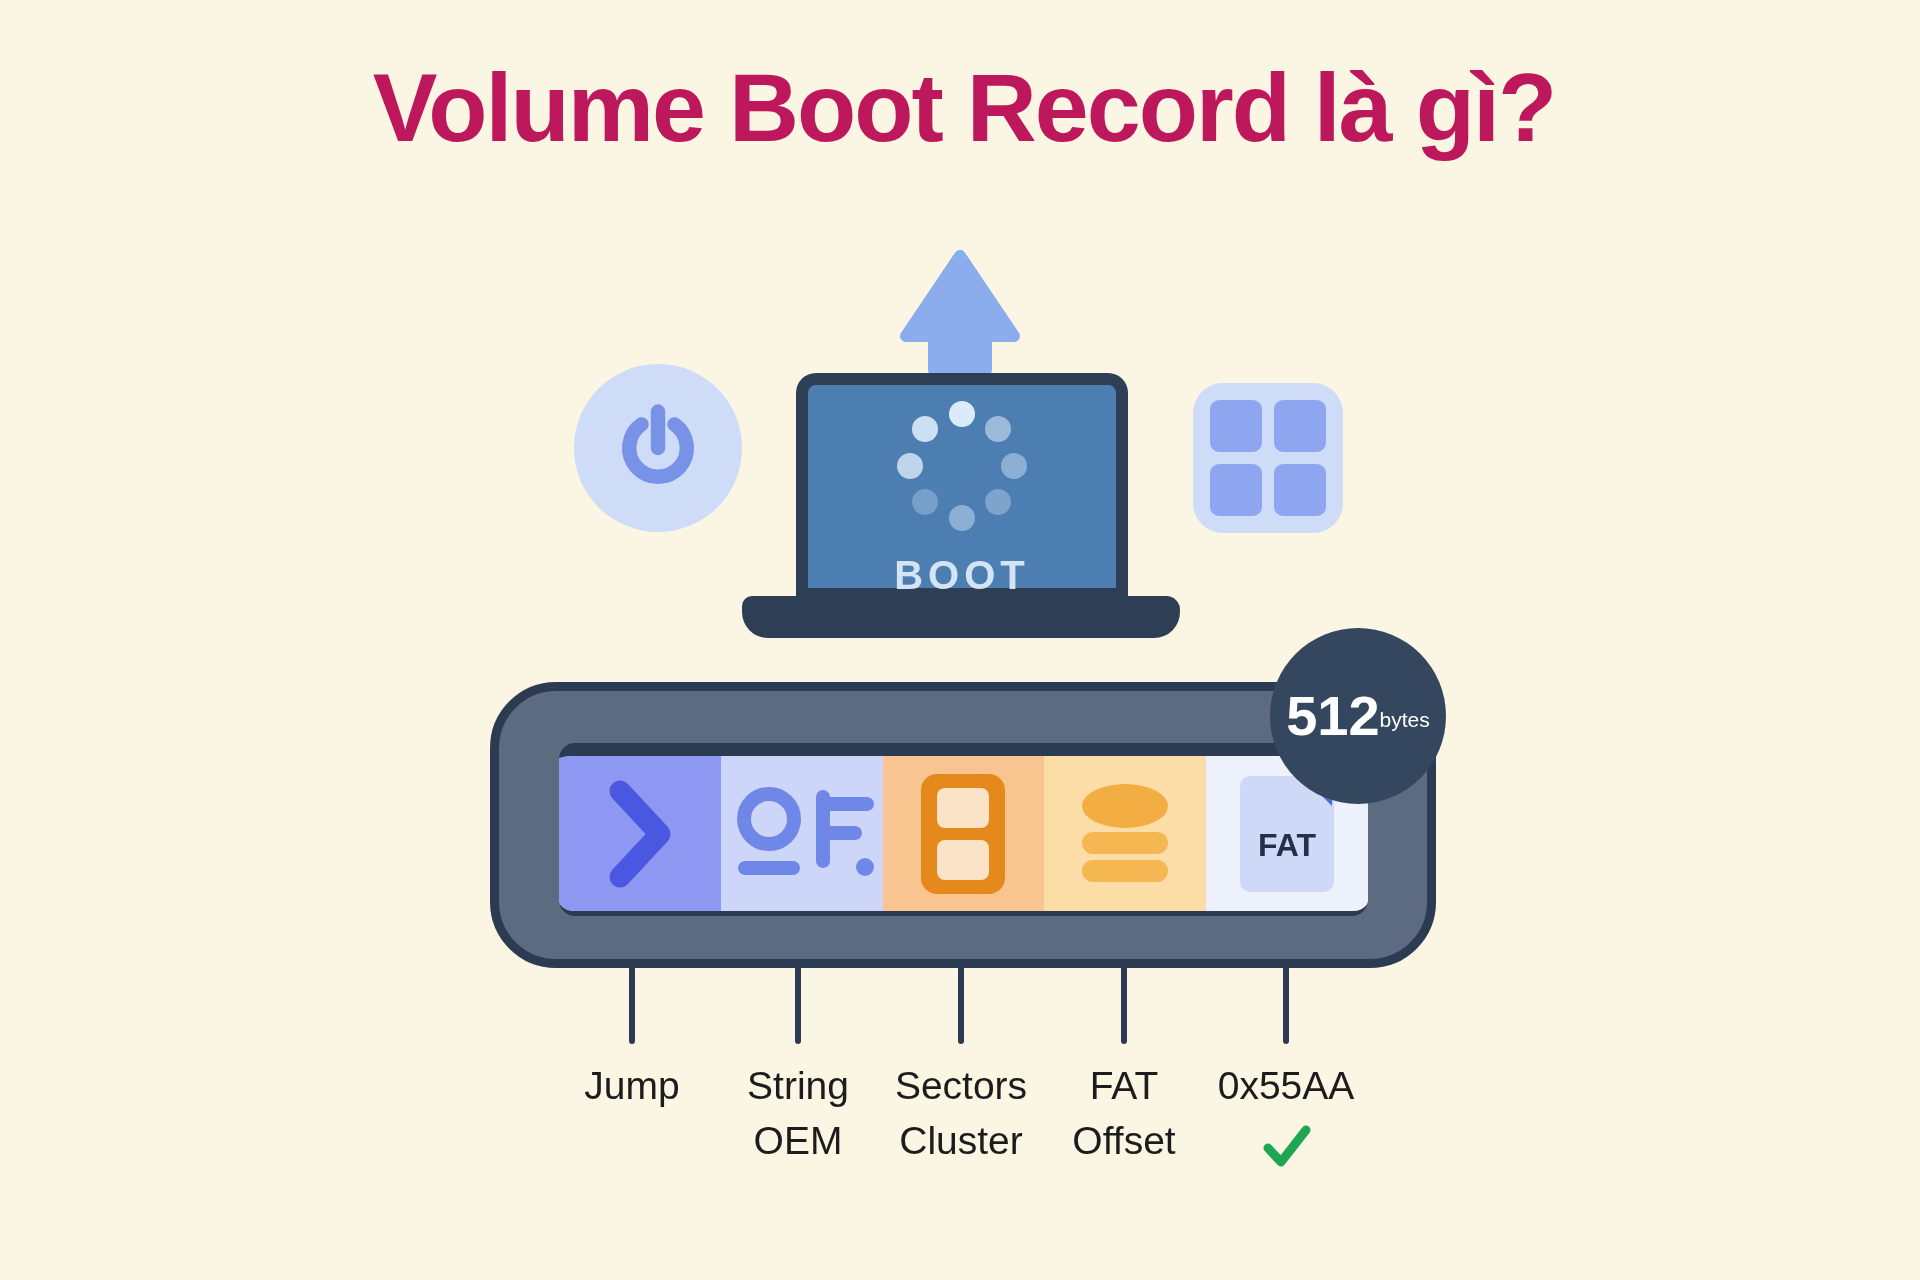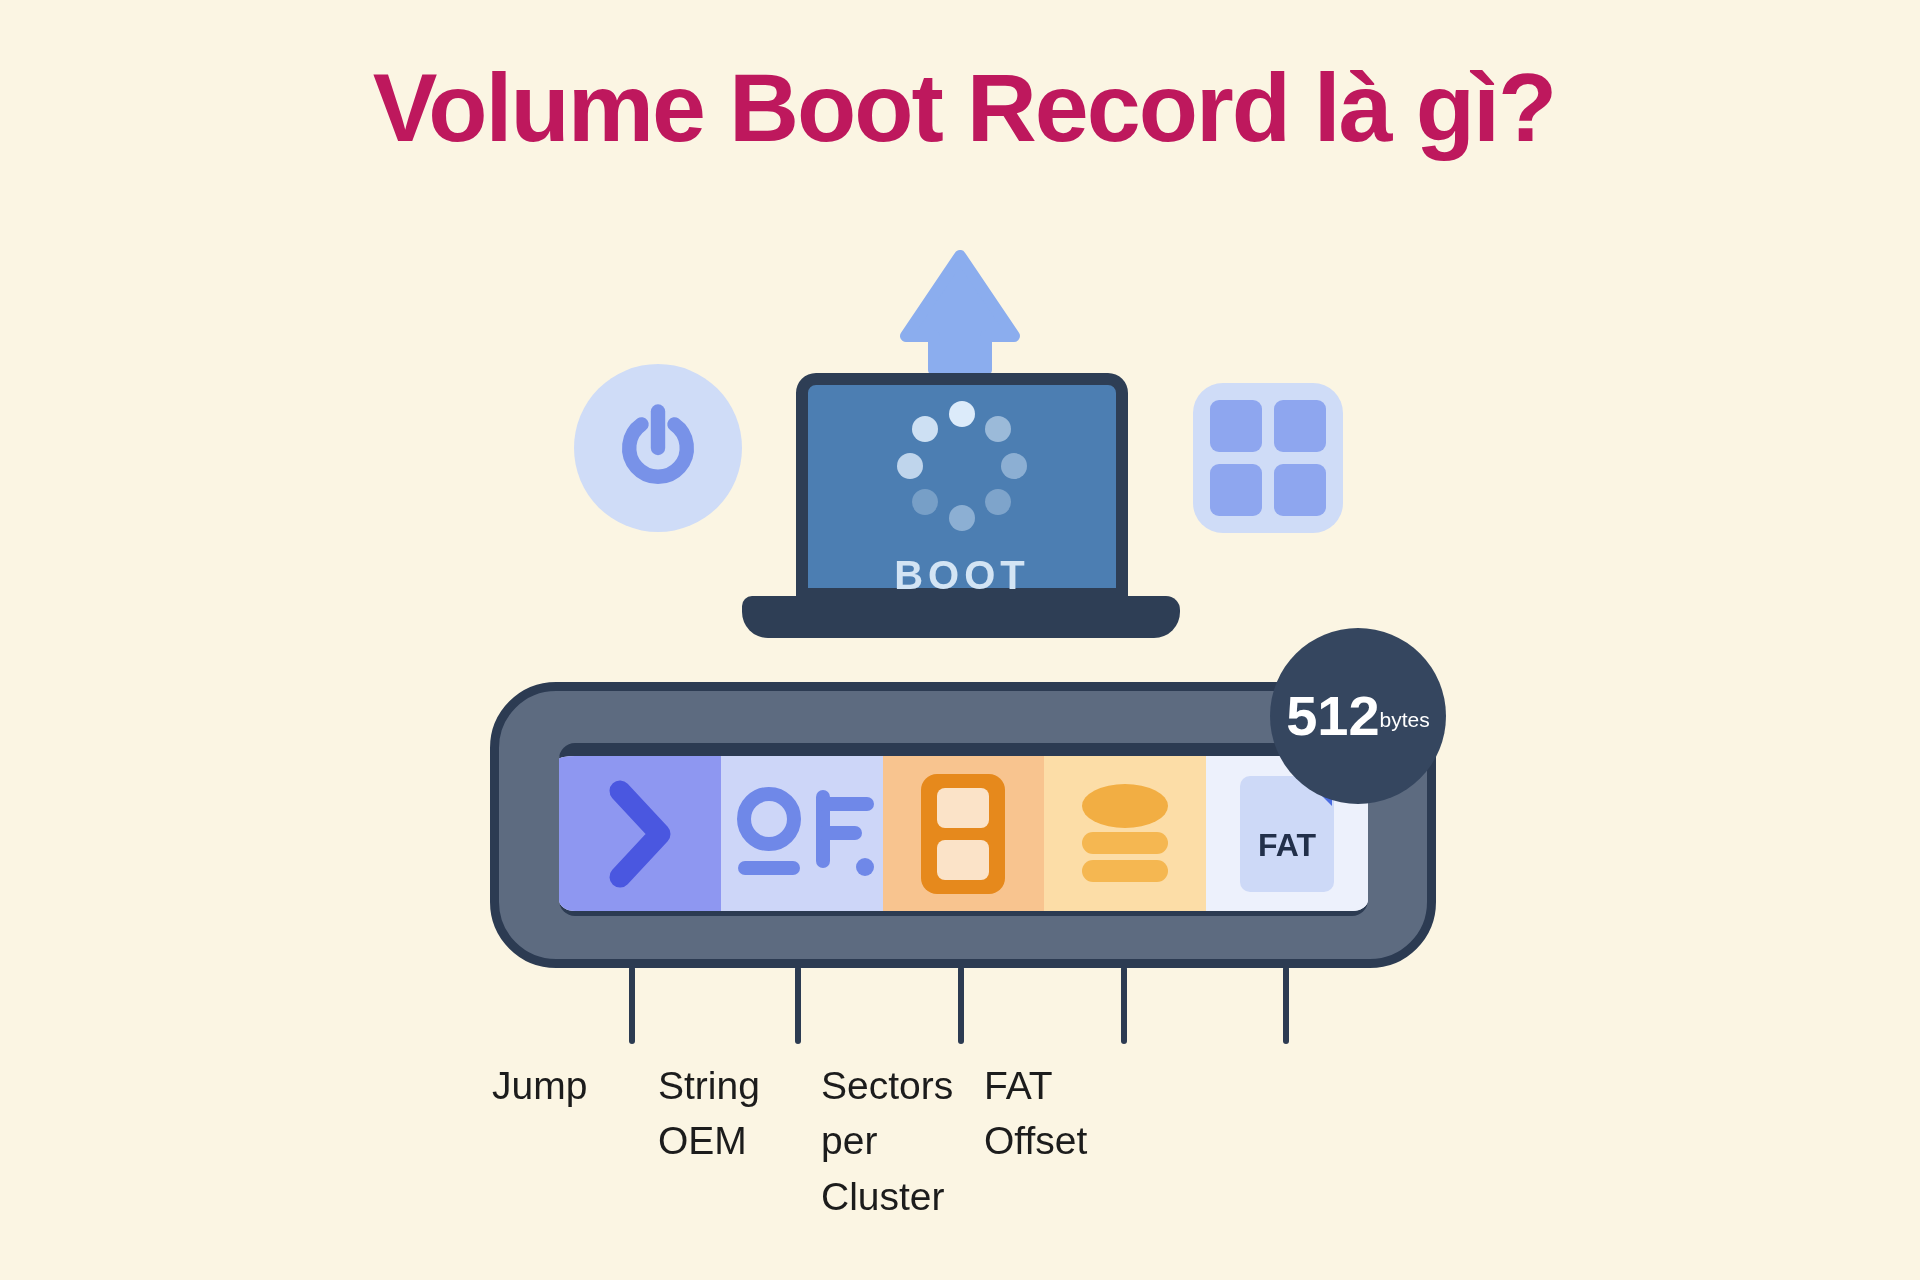--- a/index.html
+++ b/index.html
@@ -71,21 +71,21 @@
     position:absolute;left:1270px;top:628px;width:176px;height:176px;
     border-radius:50%;background:#35465f;z-index:5;
     display:flex;align-items:center;justify-content:center;
     color:#fff;
   }
   .badge .v{font-size:56px;font-weight:700;line-height:1;}
   .badge .u{font-size:21px;margin-top:6px;line-height:1;}
   
   .tick{position:absolute;top:966px;width:6px;height:78px;background:#2c3b52;border-radius:3px;}
   .field-label{
-    position:absolute;top:1058px;width:280px;text-align:left;
+    position:absolute;top:1058px;width:280px;text-align:center;
     font-size:39px;color:#1c1c1c;line-height:1.42;
   }
   .field-label .check{margin-top:10px;}
 </style>
 </head>
 <body>
 
 <div id="canvas">
 
   <h1 class="title">Volume Boot Record là gì?</h1>
@@ -182,21 +182,28 @@
 
   <div class="field-label" style="left:492px">
     <div>Jump</div>
   </div>
   <div class="field-label" style="left:658px">
     <div>String</div>
     <div>OEM</div>
   </div>
   <div class="field-label" style="left:821px">
     <div>Sectors</div>
-    <div>per</div>
     <div>Cluster</div>
   </div>
   <div class="field-label" style="left:984px">
     <div>FAT</div>
     <div>Offset</div>
   </div>
+  <div class="field-label" style="left:1146px">
+    <div>0x55AA</div>
+    <div class="check">
+      <svg width="52" height="46" viewBox="0 0 52 46">
+        <path d="M8 25 L21 39 L46 7" fill="none" stroke="#1fa651" stroke-width="9" stroke-linecap="round" stroke-linejoin="round"></path>
+      </svg>
+    </div>
+  </div>
 
 </div>
 
 </body></html>

